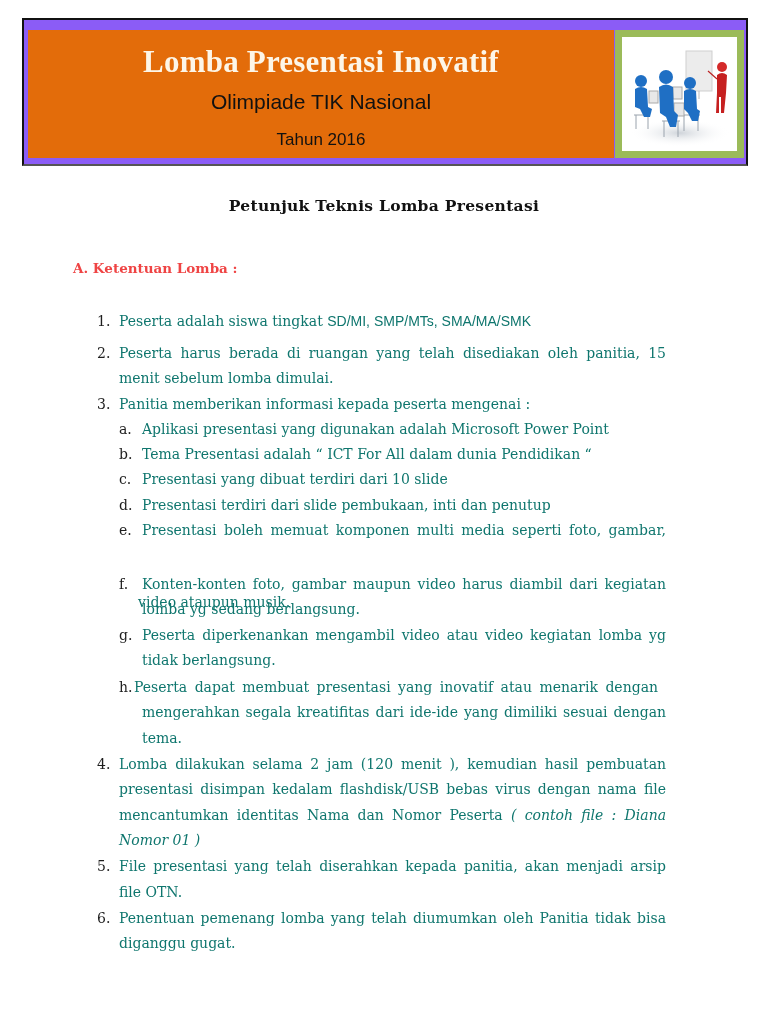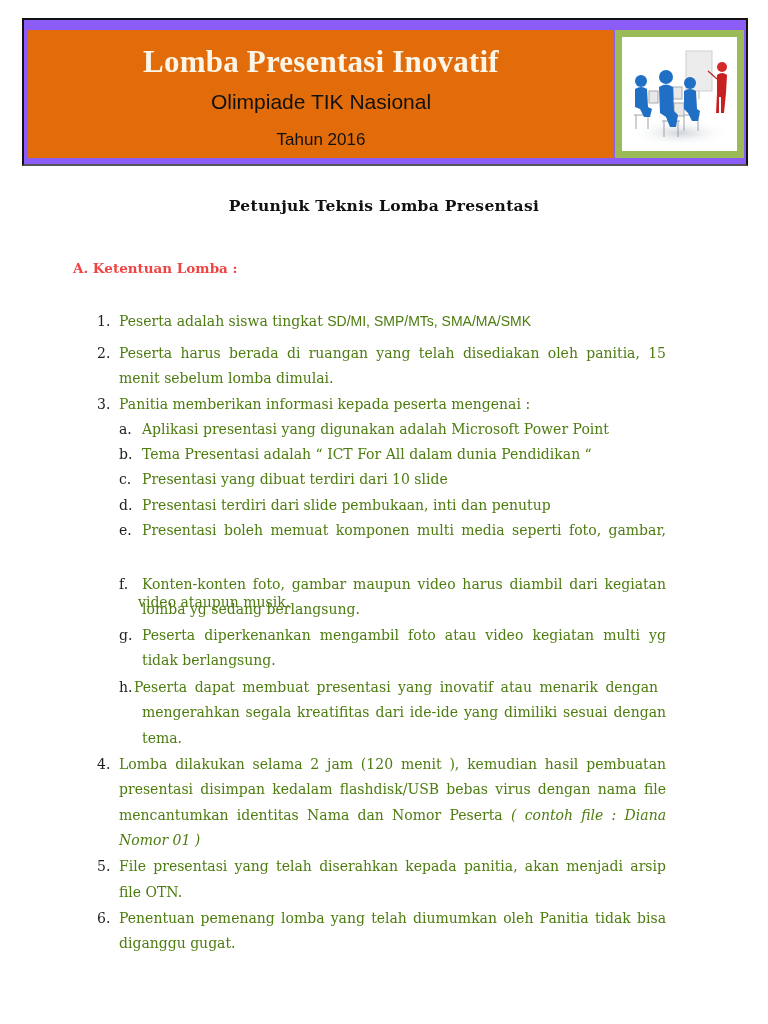--- a/index.html
+++ b/index.html
@@ -25,21 +25,21 @@
   .header-image svg { width: 100%; height: 100%; display: block; }
 
   .doc-title { position: absolute; left: 0; width: 768px; top: 196px; text-align: center;
                font-family: "DejaVu Serif", serif; font-weight: bold; font-size: 15.5px;
                letter-spacing: 0.3px; color: #111; }
 
   .section-heading { position: absolute; left: 73px; top: 260px; font-family: "DejaVu Serif", serif;
                      font-weight: bold; font-size: 13.5px; color: #ef4444; }
 
   .list { position: absolute; left: 0; top: 0; }
-  .line { position: absolute; font-size: 14px; white-space: nowrap; color: #4d7c0f; }
+  .line { position: absolute; font-size: 14px; white-space: nowrap; color: #0f766e; }
   .num  { position: absolute; font-size: 14px; color: #1e1e1e; }
   .sans { font-family: "Liberation Sans", sans-serif; font-size: 14px; }
   .ital { font-style: italic; }
   .just { text-align: justify; text-align-last: justify; white-space: normal; }
 </style>
 </head>
 <body>
 
 <div class="header-box">
   <div class="header-orange">
@@ -122,21 +122,21 @@
 
     <span class="num" style="left:119px; top:522px;">e.</span>
     <span class="line just" style="left:142px; top:522px; width:524px;">Presentasi boleh memuat komponen multi media seperti foto, gambar,</span>
     <span class="line" style="left:138px; top:548px;margin-top:46px;">video  ataupun musik.</span>
 
     <span class="num" style="left:119px; top:576px;">f.</span>
     <span class="line just" style="left:142px; top:576px; width:524px;">Konten-konten foto, gambar maupun video harus  diambil dari kegiatan</span>
     <span class="line" style="left:142px; top:601px;">lomba yg sedang berlangsung.</span>
 
     <span class="num" style="left:119px; top:627px;">g.</span>
-    <span class="line just" style="left:142px; top:627px; width:524px;">Peserta diperkenankan mengambil foto atau video kegiatan multi yg</span>
+    <span class="line just" style="left:142px; top:627px; width:524px;">Peserta diperkenankan mengambil video atau video kegiatan lomba yg</span>
     <span class="line" style="left:142px; top:652px;">tidak berlangsung.</span>
 
     <span class="num" style="left:119px; top:679px;">h.</span>
     <span class="line just" style="left:134px; top:679px; width:524px;">Peserta dapat membuat presentasi yang inovatif atau menarik dengan</span>
     <span class="line just" style="left:142px; top:704px; width:524px;">mengerahkan segala kreatifitas dari ide-ide yang dimiliki sesuai dengan</span>
     <span class="line" style="left:142px; top:730px;">tema.</span>
   </div>
 
   <div>
     <span class="num" style="left:97px; top:756px;">4.</span>

